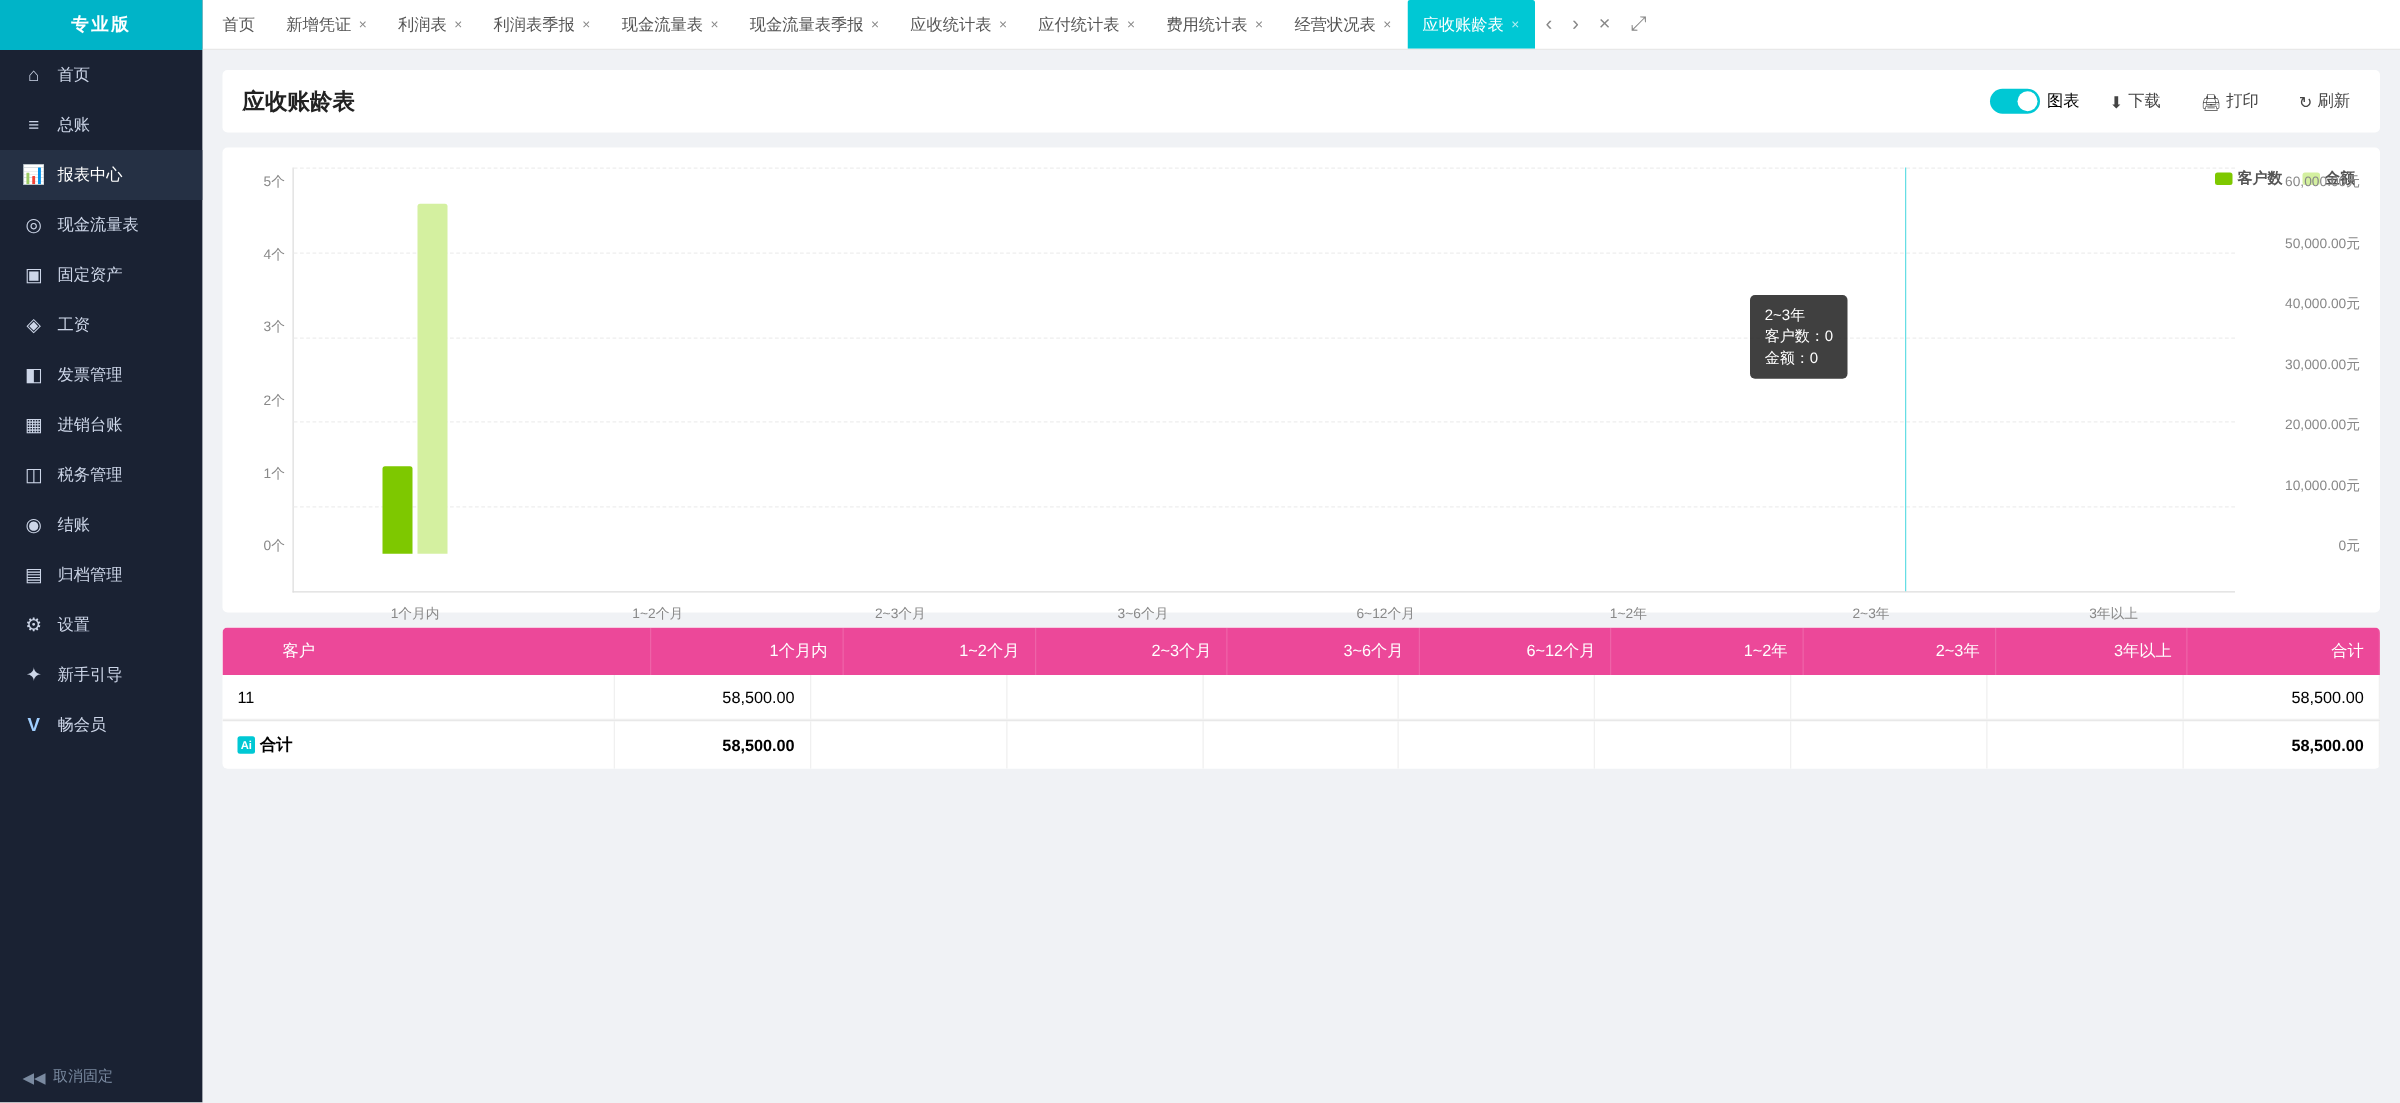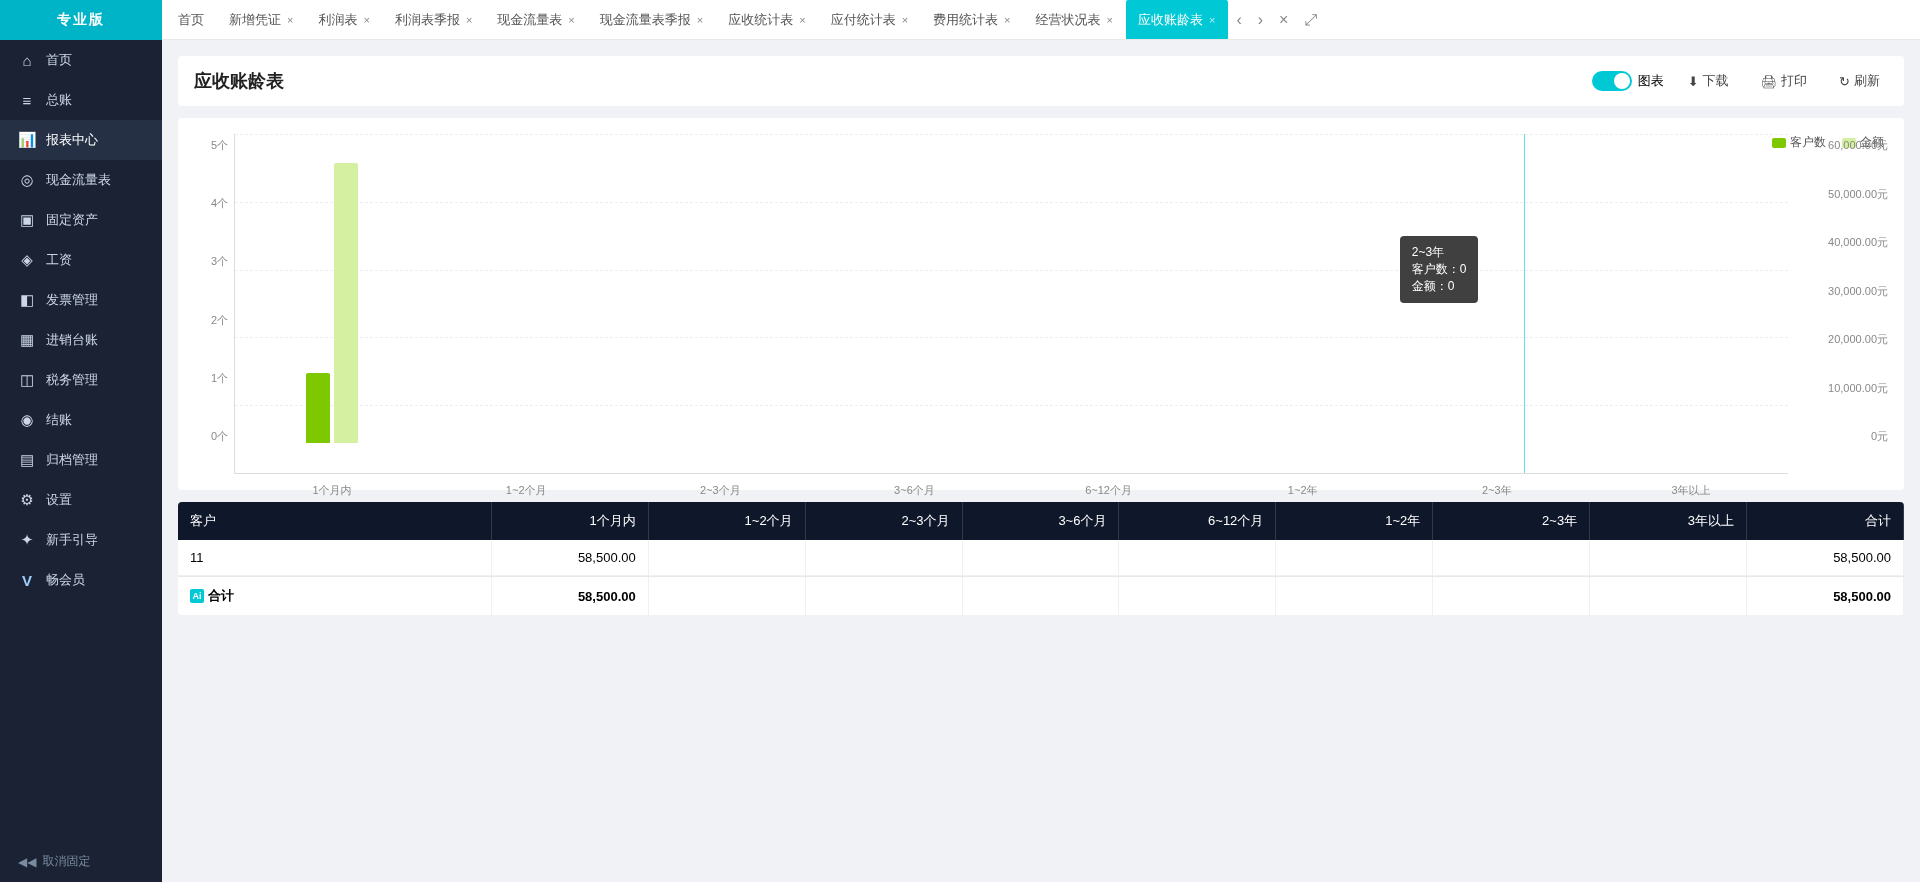--- a/index.html
+++ b/index.html
@@ -183,20 +183,21 @@
       display: flex;
       gap: 16px;
       align-items: center;
       font-size: 12px;
       color: #555;
     }
     .legend-item {
       display: flex;
       align-items: center;
       gap: 4px;
+      font-weight: bold;
     }
     .legend-box {
       width: 14px;
       height: 10px;
       border-radius: 2px;
     }
     .chart-container {
       position: relative;
       height: 340px;
     }
@@ -303,24 +304,25 @@
     }
 
     
     .data-table {
       background: #fff;
       border-radius: 4px;
       overflow: hidden;
     }
     .table-header {
       display: grid;
-      background: #0f172a;
+      background: #ec4899;
       color: #fff;
       font-size: 13px;
       font-weight: 500;
+      padding-left: 36px;
     }
     .table-row-data {
       display: grid;
       border-bottom: 1px solid #f0f0f0;
       font-size: 13px;
     }
     .table-row-total {
       display: grid;
       font-size: 13px;
       font-weight: bold;

